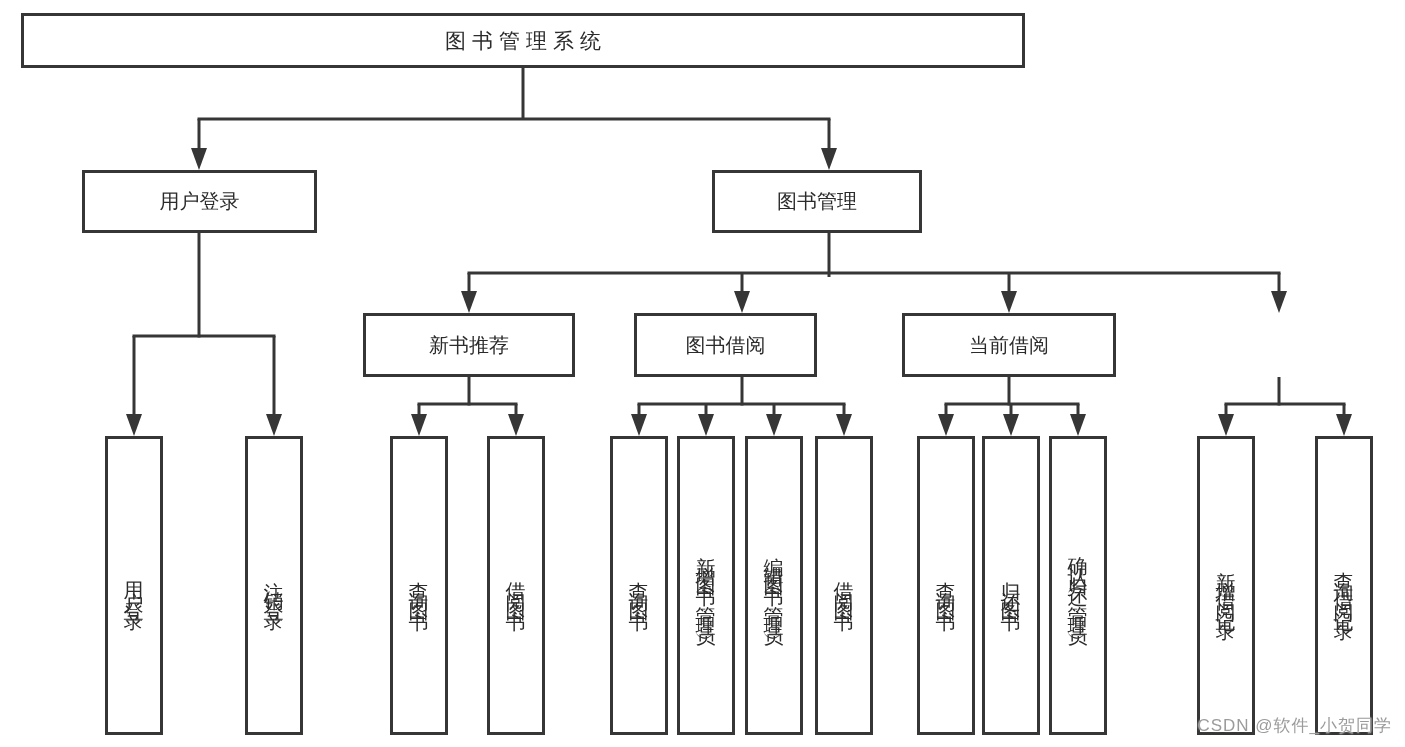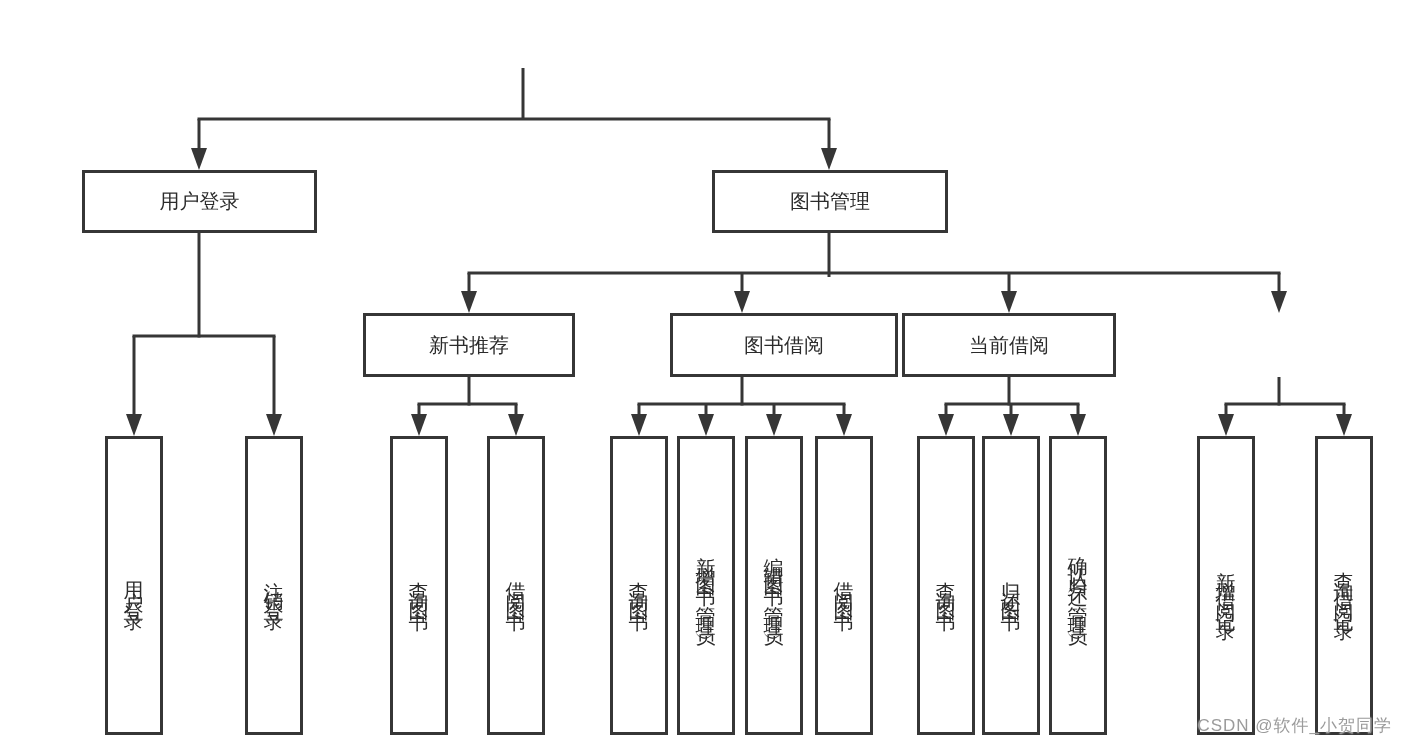--- a/index.html
+++ b/index.html
@@ -100,32 +100,35 @@
       <polygon points="766,414 782,414 774,436"></polygon>
       <polygon points="836,414 852,414 844,436"></polygon>
       <polygon points="938,414 954,414 946,436"></polygon>
       <polygon points="1003,414 1019,414 1011,436"></polygon>
       <polygon points="1070,414 1086,414 1078,436"></polygon>
       <polygon points="1218,414 1234,414 1226,436"></polygon>
       <polygon points="1336,414 1352,414 1344,436"></polygon>
     </g>
   </svg>
 
+  <div class="box root-box" style="left:21px; top:13px; width:1004px; height:55px;">
+    <span class="lbl">图书管理系统</span>
+  </div>
 
   <div class="box lvl2" style="left:82px; width:235px;">
     <span class="lbl">用户登录</span>
   </div>
-  <div class="box lvl2" style="left:712px; width:236px;">
+  <div class="box lvl2" style="left:712px; width:210px;">
     <span class="lbl">图书管理</span>
   </div>
 
   <div class="box lvl3" style="left:363px; width:212px;">
     <span class="lbl">新书推荐</span>
   </div>
-  <div class="box lvl3" style="left:634px; width:228px;margin-left:36px;">
+  <div class="box lvl3" style="left:634px; width:183px;">
     <span class="lbl">图书借阅</span>
   </div>
   <div class="box lvl3" style="left:902px; width:214px;text-align:center;">
     <span class="lbl">当前借阅</span>
   </div>
 
   <div class="box leaf" style="left:105px;">
     <span class="lbl">用户登录</span>
   </div>
   <div class="box leaf" style="left:245px;">

